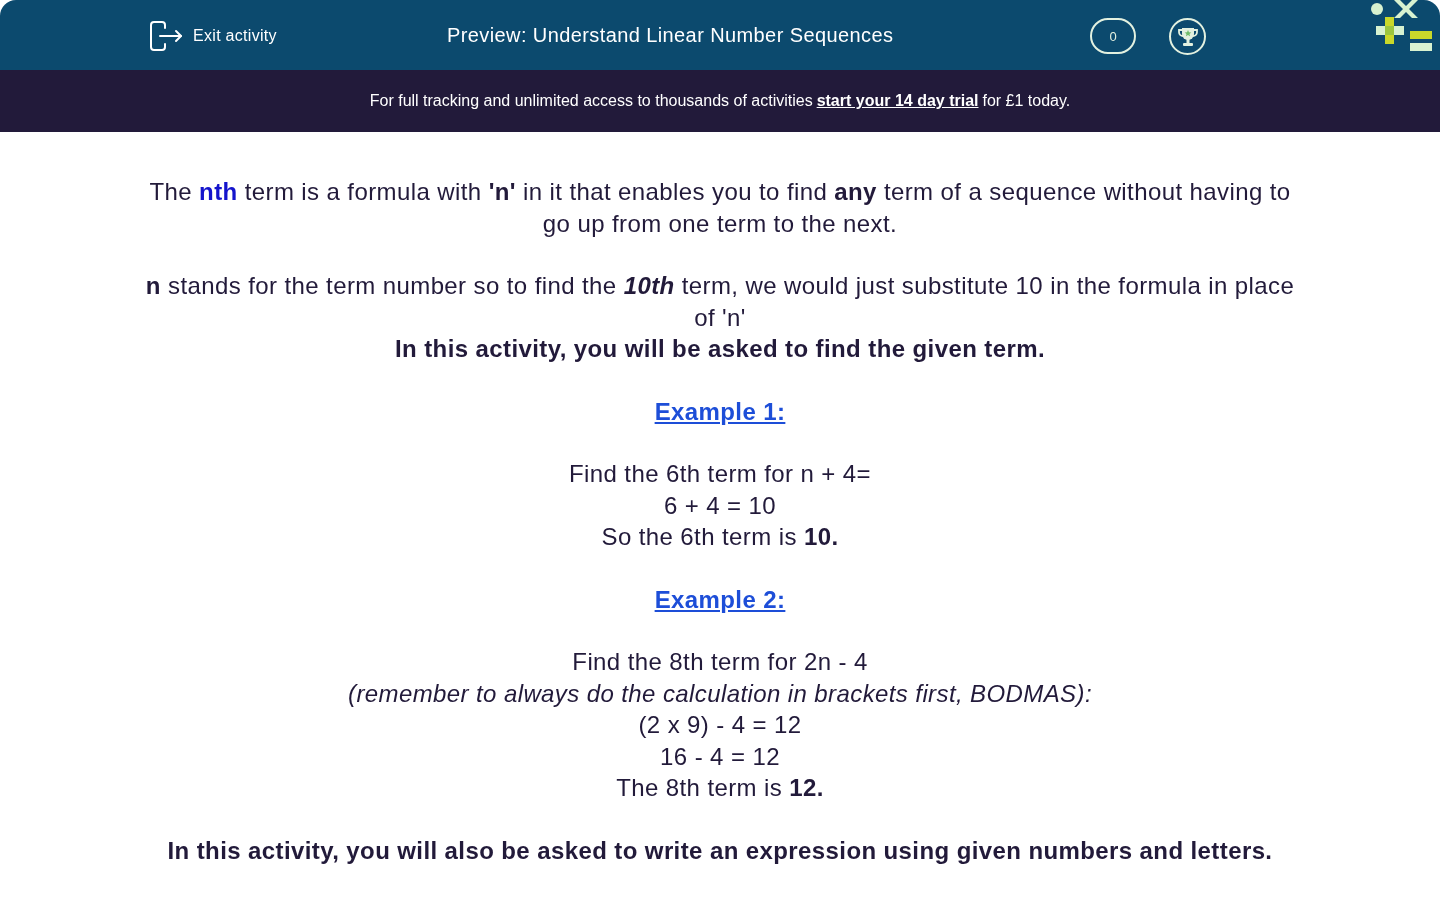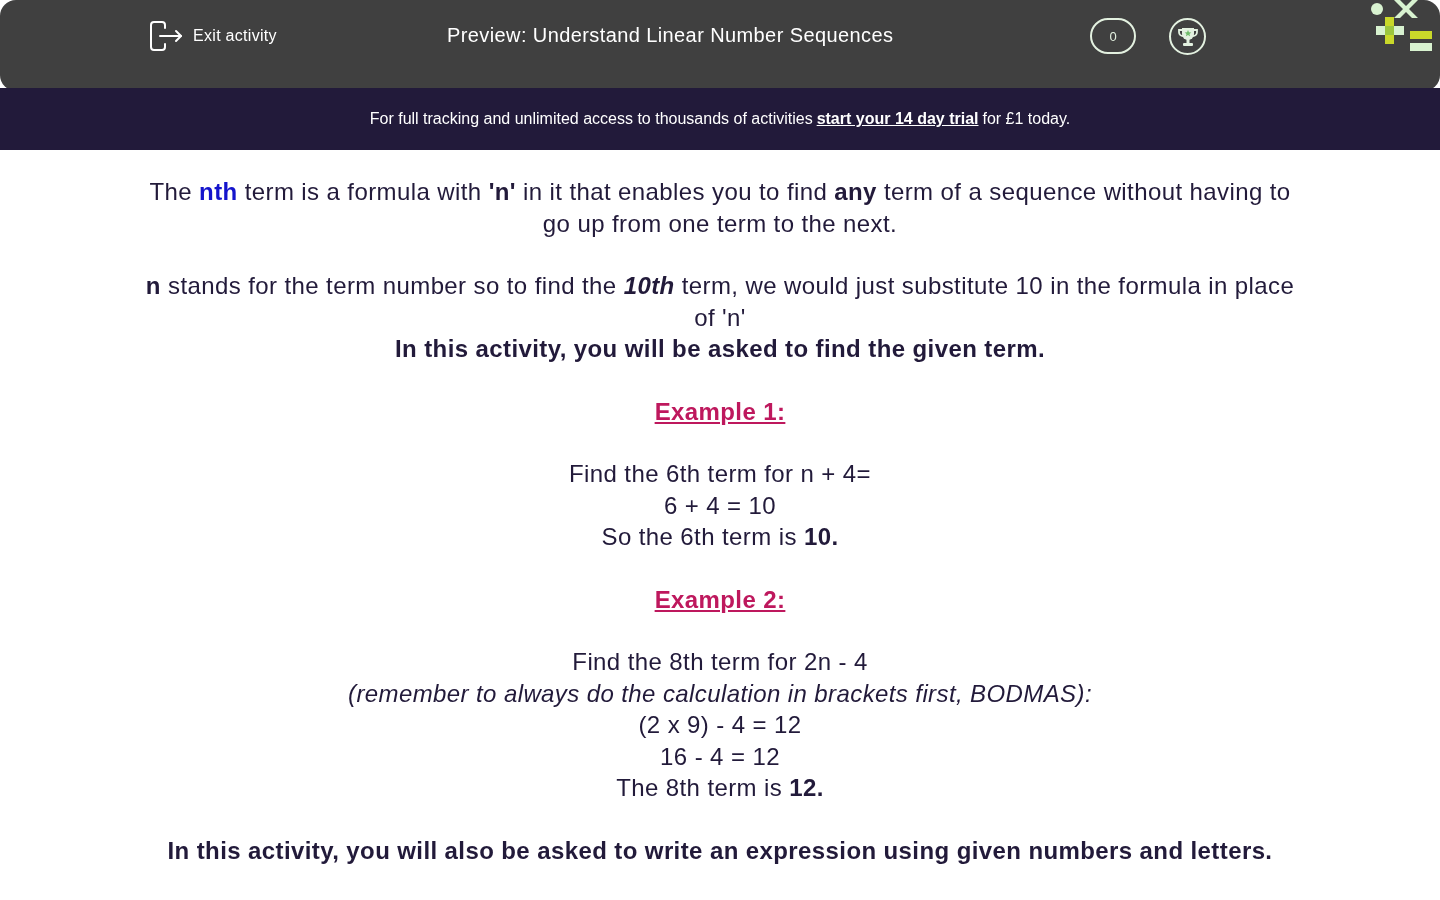--- a/index.html
+++ b/index.html
@@ -1,21 +1,21 @@
 <!DOCTYPE html>
 <html><head>
   <meta charset="utf-8">
   <style>
     * { box-sizing: border-box; margin: 0; padding: 0; }
     html, body { width: 1440px; height: 900px; overflow: hidden; background: #ffffff; }
     body { font-family: "Liberation Sans", "DejaVu Sans", sans-serif; color: #221a3a; }
 
     .topbar {
       position: absolute; left: 0; top: 0; width: 1440px; height: 91px;
-      background: #404040;
+      background: #0c4a6e;
       border-radius: 16px;
     }
     .exit-btn {
       position: absolute; left: 149px; top: 20px; height: 32px;
       display: flex; align-items: center; gap: 10px; color: #ffffff; cursor: pointer;
       font-size: 16px; letter-spacing: 0.3px;
     }
     .exit-btn svg { width: 34px; height: 30px; }
     .page-title {
       position: absolute; left: 447px; top: 24px; color: #ffffff;
@@ -27,35 +27,35 @@
       font-size: 13px; display: flex; align-items: center; justify-content: center;
     }
     .trophy {
       position: absolute; left: 1169px; top: 18px; width: 37px; height: 37px;
       border: 2px solid #e3f1e0; border-radius: 50%;
       display: flex; align-items: center; justify-content: center; cursor: pointer;
     }
     .logo { position: absolute; left: 1368px; top: 0; width: 72px; height: 56px; }
 
     .banner {
-      position: absolute; left: 0; top: 88px; width: 1440px; height: 62px;
+      position: absolute; left: 0; top: 70px; width: 1440px; height: 62px;
       background: #221a3a; color: #ffffff; font-size: 16px;
       display: flex; align-items: center; justify-content: center;
     }
     .banner b { font-weight: bold; margin: 8px 4px; cursor: pointer; text-decoration: underline; }
 
     .content {
       position: absolute; left: 140px; top: 176px; width: 1160px;
       text-align: center; font-size: 24px; line-height: 31.5px; letter-spacing: 0.4px;
       color: #221a3a;
     }
     .content p { margin: 0; }
     .gap { height: 31px; }
     .blue { color: #1414cc; font-weight: bold; }
-    .ex-title { color: #be185d; font-weight: bold; text-decoration: underline; }
+    .ex-title { color: #1d4ed8; font-weight: bold; text-decoration: underline; }
     .bold { font-weight: bold; }
     .italic { font-style: italic; margin-top: 43px; }
   </style>
 </head>
 <body>
 
 <div class="topbar">
   <div class="exit-btn">
     <svg viewBox="0 0 34 30" fill="none" stroke="#ffffff" stroke-width="2" stroke-linecap="round" stroke-linejoin="round">
       <path d="M16 7 V4 a3 3 0 0 0 -3 -3 H5 a3 3 0 0 0 -3 3 V26 a3 3 0 0 0 3 3 H13 a3 3 0 0 0 3 -3 V23"></path>

